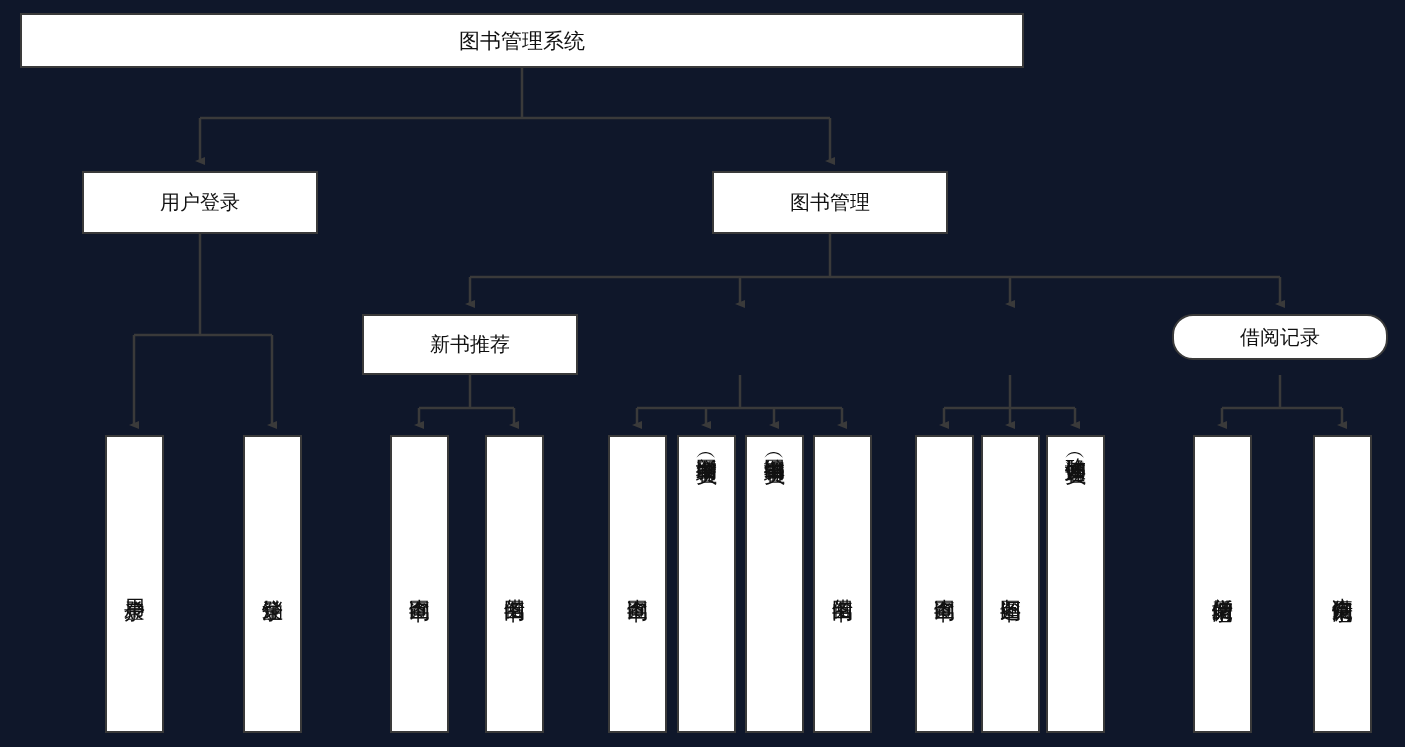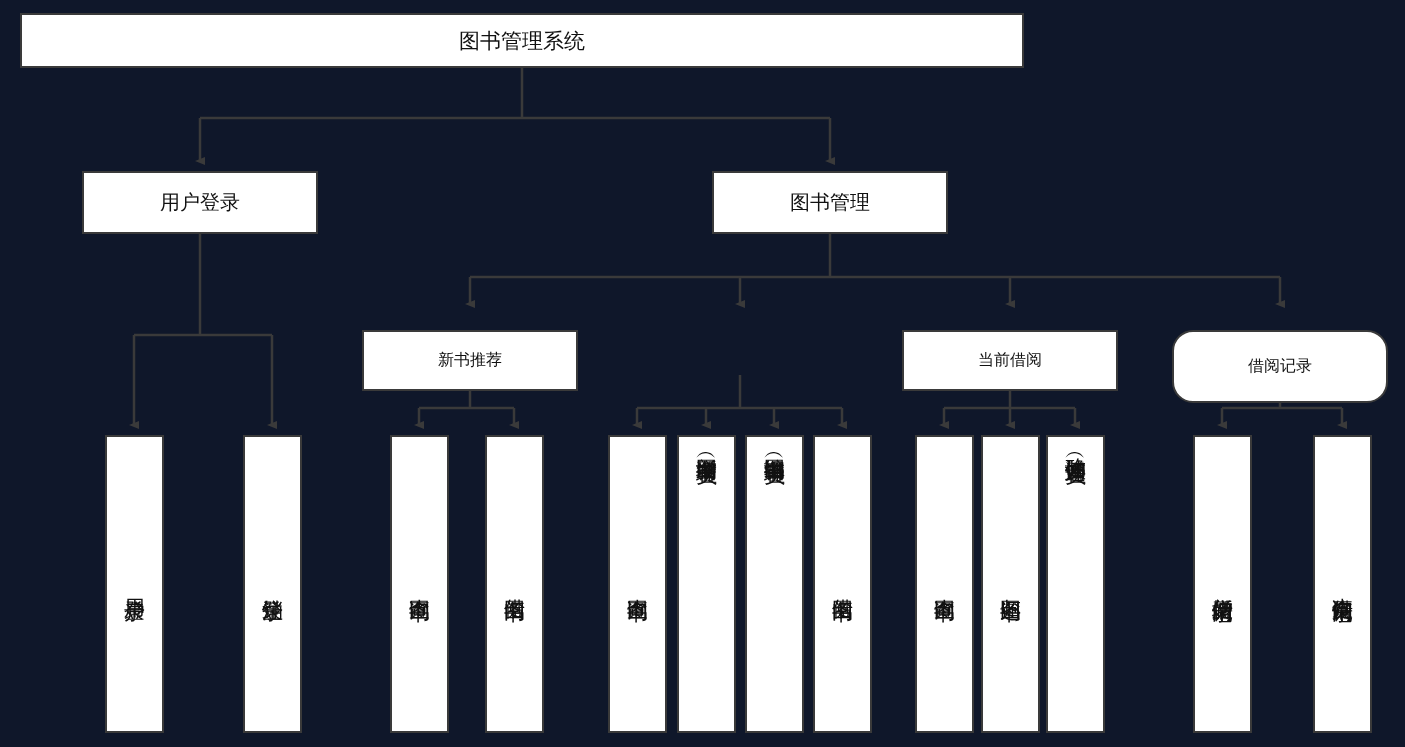--- a/index.html
+++ b/index.html
@@ -31,21 +31,21 @@
     background: #ffffff;
     border: 2px solid #3a3a3a;
     display: flex;
     align-items: center;
     justify-content: center;
     color: #111111;
     z-index: 2;
   }
   .node.root        { font-size: 21px; }
   .node.level1      { font-size: 20px; }
-  .node.level2      { font-size: 16px; margin-top: 16px; }
+  .node.level2      { font-size: 20px; }
   .node.leaf {
     align-items: center;
     justify-content: center;
     padding: 4px 0;
   }
   .node.leaf.top {
     align-items: flex-start;
   }
   .vlabel {
     writing-mode: vertical-rl;
@@ -127,24 +127,21 @@
   <div class="node level1" style="left:82px;top:171px;width:236px;height:63px;">
     <span>用户登录</span>
   </div>
   <div class="node level1" style="left:712px;top:171px;width:236px;height:63px;">
     <span>图书管理</span>
   </div>
 
   <div class="node level2" style="left:362px;top:314px;width:216px;height:61px;">
     <span>新书推荐</span>
   </div>
-  <div class="node level2" style="left:902px;top:314px;width:216px;height:61px;">
-    <span>当前借阅</span>
-  </div>
-  <div class="node level2" style="left:1172px;top:314px;width:216px;height:73px;border-radius:21px;">
+  <div class="node level2" style="left:1172px;top:314px;width:216px;height:46px;border-radius:21px;">
     <span>借阅记录</span>
   </div>
 
   <div class="node leaf" style="left:105px;top:435px;width:59px;height:298px;">
     <span class="vlabel">用户登录</span>
   </div>
   <div class="node leaf" style="left:243px;top:435px;width:59px;height:298px;">
     <span class="vlabel">注销登录</span>
   </div>
 

